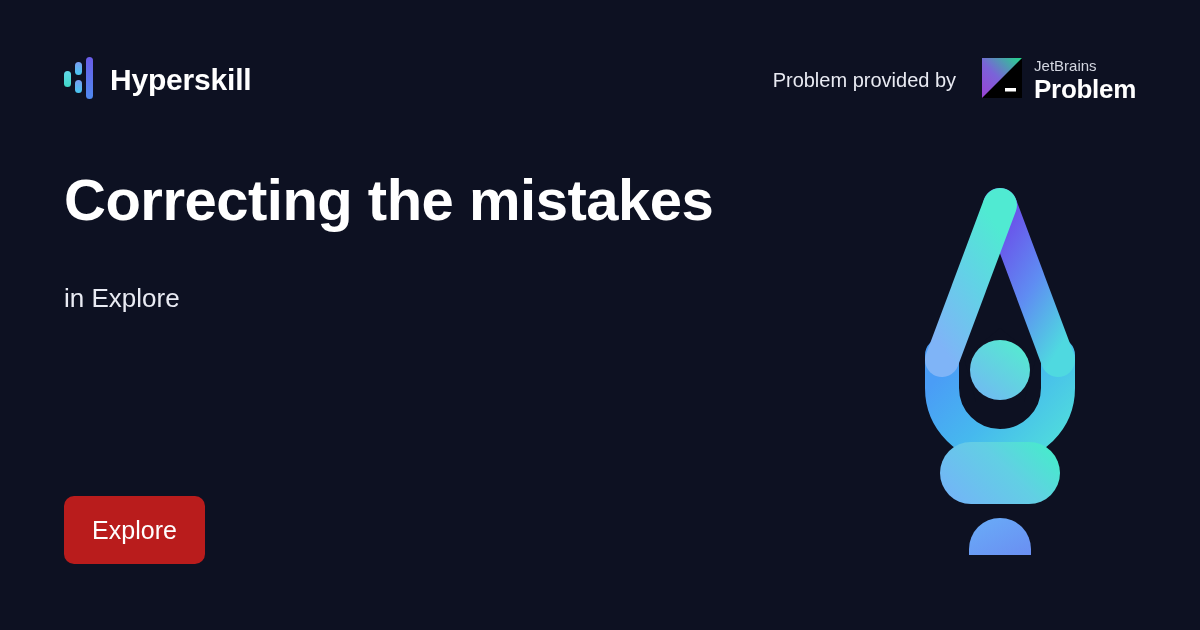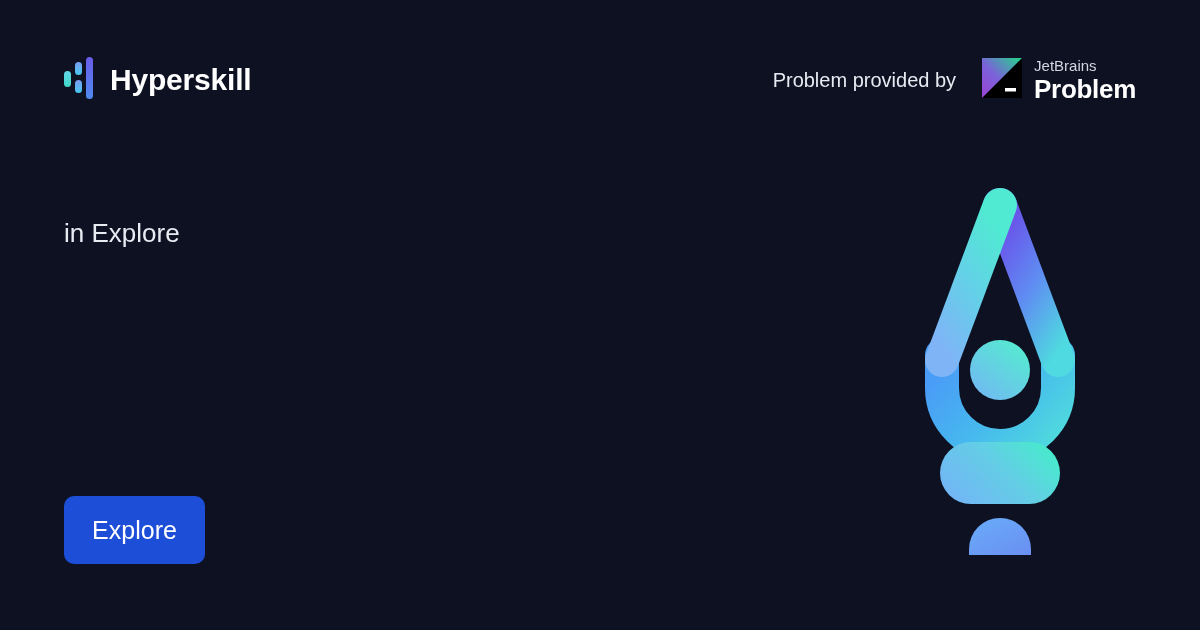--- a/index.html
+++ b/index.html
@@ -101,21 +101,21 @@
 
   .cta {
     position:absolute;
     left:64px; top:496px;
     display:inline-flex;
     align-items:center;
     justify-content:center;
     min-width:141px;
     height:68px;
     padding:0 24px;
-    background:#1d4ed8;
+    background:#b91c1c;
     border:none;
     border-radius:10px;
     color:#ffffff;
     font-family:"Liberation Sans", sans-serif;
     font-size:25px;
     font-weight:400;
     cursor:pointer;
   }
 
   
@@ -179,20 +179,21 @@
         </span>
         <span class="jb-wordmark">
           <span class="jb-top">JetBrains</span>
           <span class="jb-bottom">Problem</span>
         </span>
       </div>
     </div>
   </div>
 
   <div class="main">
+    <h1 class="title">Correcting the mistakes</h1>
     <div class="subtitle">in Explore</div>
   </div>
 
   <button class="cta">Explore</button>
 
   <div class="art">
     <svg width="160" height="375" viewBox="0 0 160 375" xmlns="http://www.w3.org/2000/svg">
       <defs>
         <linearGradient id="legL" x1="0.15" y1="1" x2="0.7" y2="0">
           <stop offset="0%" stop-color="#7fb4f7"></stop>

